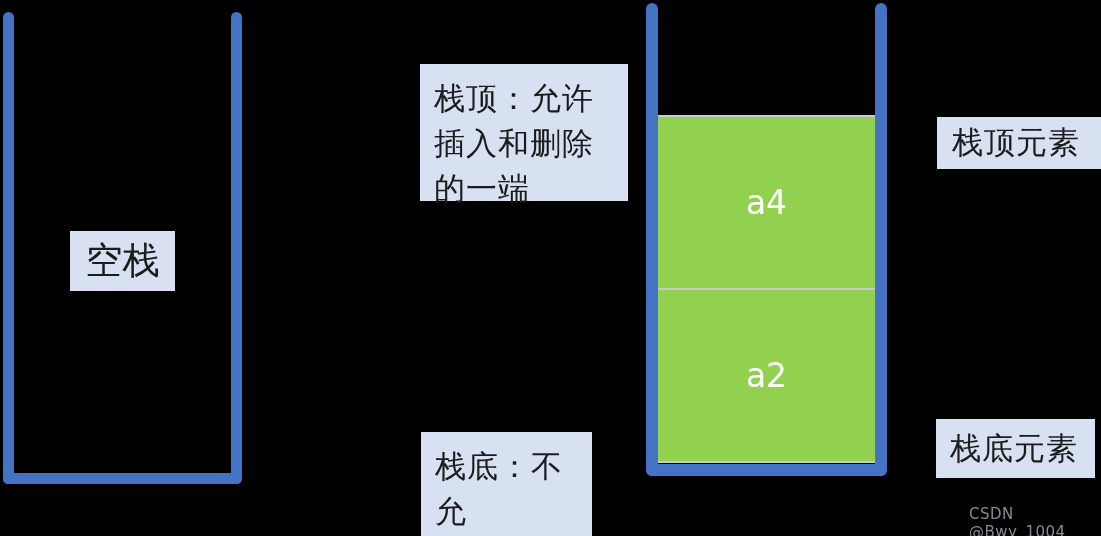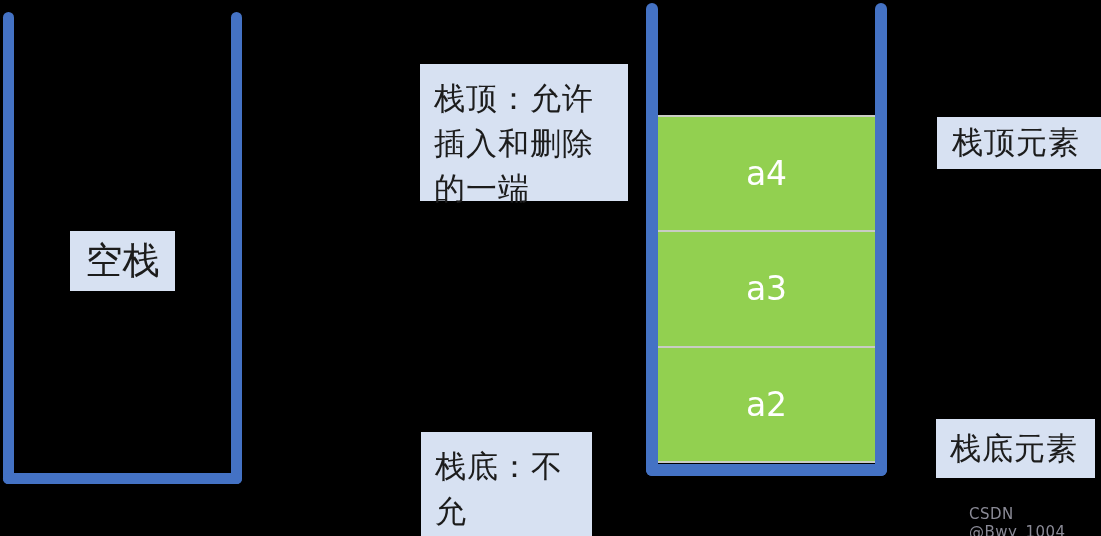--- a/index.html
+++ b/index.html
@@ -107,21 +107,20 @@
   <div class="note note-bottom">栈底：不允
 许插入和删
 除的一端</div>
 
   <div class="bar fs-left"></div>
   <div class="bar fs-right"></div>
   <div class="bar fs-bottom"></div>
 
   <div class="cells">
     <div class="cell">a4</div>
-    <div class="cell">a3</div>
     <div class="cell">a2</div>
   </div>
 
   <div class="tag tag-top">栈顶元素</div>
   <div class="tag tag-bottom">栈底元素</div>
 
   <div class="watermark">CSDN @Bwy_1004</div>
 
 </div>
 

